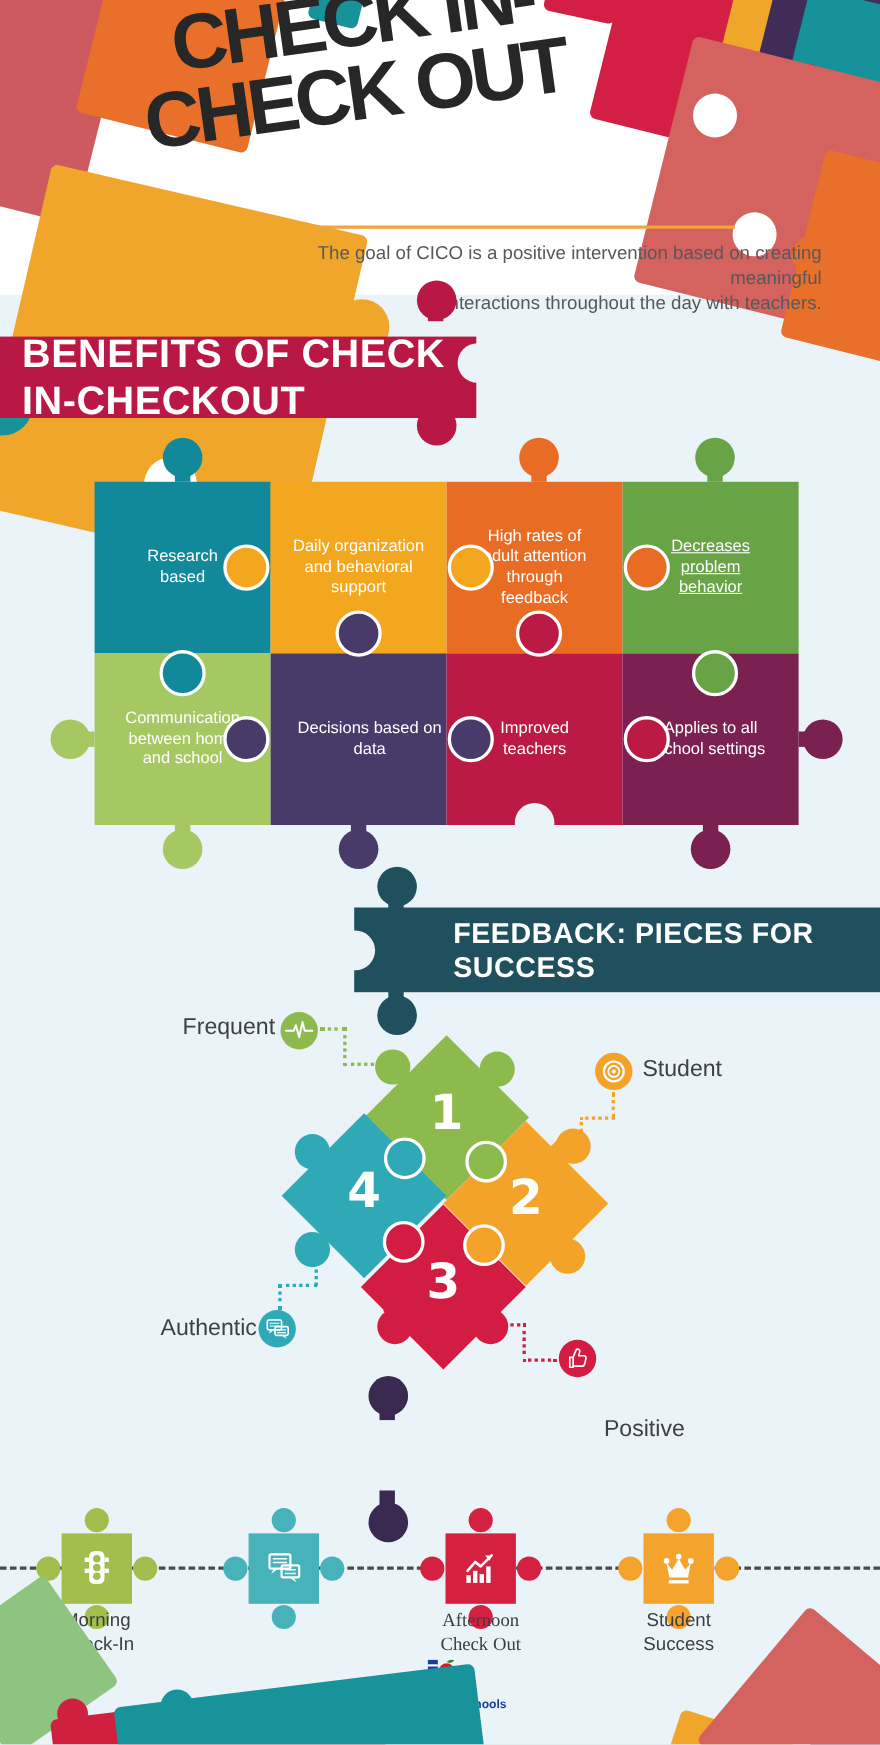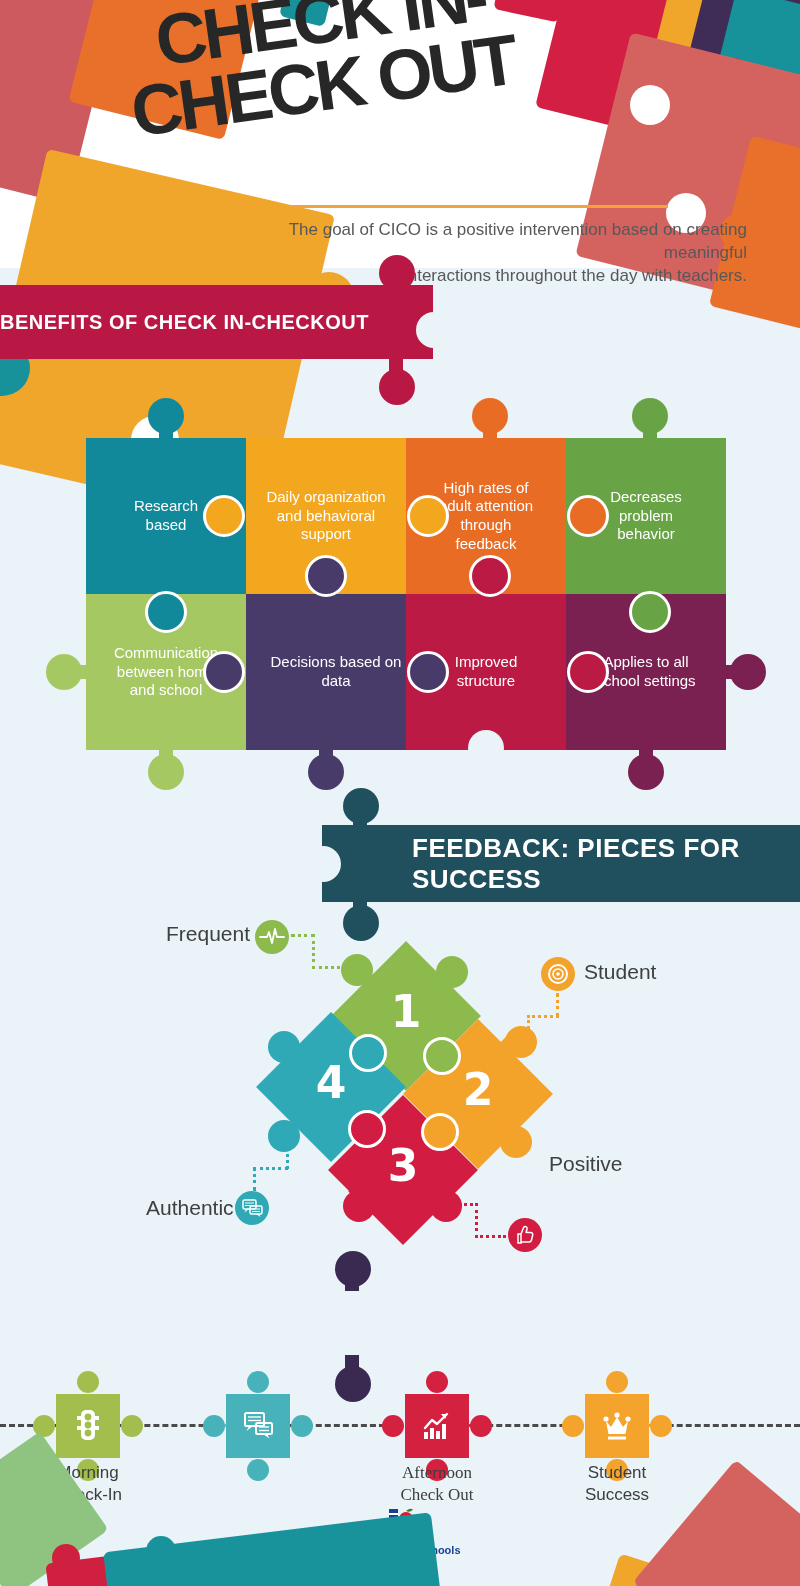--- a/index.html
+++ b/index.html
@@ -14,21 +14,21 @@
               transform-origin:left top;}
   .title-l1{padding-left:34px;}
   .subtitle{position:absolute;left:300px;top:163px;font-size:30px;color:#1a5b6b;}
   .subtitle-rule{position:absolute;left:290px;top:205px;width:378px;height:3px;background:#f2a33c;}
   .goal{position:absolute;right:53px;top:219px;width:545px;text-align:right;
         font-size:17px;color:#57585a;line-height:1.35;}
   .goal span{display:block;}
 
   .banner{position:absolute;height:74px;display:flex;align-items:center;color:#fff;
           font-weight:800;letter-spacing:0.5px;}
-  .banner-benefits{left:0;top:285px;width:433px;font-size:20px;box-sizing:border-box;}
+  .banner-benefits{left:0;top:306px;width:433px;font-size:36px;padding-left:20px;box-sizing:border-box;}
   .banner-feedback{left:322px;top:825px;width:478px;height:77px;font-size:26px;padding-left:90px;box-sizing:border-box;}
   .banner-typical{left:0;top:1288px;width:390px;height:75px;font-size:28px;padding-left:30px;box-sizing:border-box;}
 
   .piece{position:absolute;width:160px;height:156px;display:flex;align-items:center;justify-content:center;}
   .piece .ptext{color:#fff;font-size:15px;line-height:1.25;text-align:center;}
   .kb{position:absolute;width:36px;height:36px;border-radius:50%;}
   .kbb{position:absolute;width:36px;height:36px;border-radius:50%;border:3px solid #ffffff;}
   .kneck{position:absolute;width:14px;height:14px;}
 
   .dpiece{position:absolute;width:106px;height:106px;transform:rotate(45deg);}
@@ -108,30 +108,30 @@
   <div class="piece" style="left: 86px; top: 438px; background-color: rgb(18, 137, 154);">
     <span class="ptext" style="max-width:92px;">Research based</span>
     </div>
   <div class="piece" style="left: 246px; top: 438px; background-color: rgb(242, 167, 30);">
     <span class="ptext" style="max-width:132px;">Daily organization and behavioral support</span>
     </div>
   <div class="piece" style="left: 406px; top: 438px; background-color: rgb(233, 108, 36);">
     <span class="ptext" style="max-width:112px;">High rates of adult attention through feedback</span>
     </div>
   <div class="piece" style="left: 566px; top: 438px; background-color: rgb(104, 163, 70);">
-    <span class="ptext" style="max-width:92px;">Decreases problem behavior</span>
+    <span class="ptext" style="max-width:92px;text-decoration:underline;">Decreases problem behavior</span>
     </div>
   <div class="piece" style="left: 86px; top: 594px; background-color: rgb(166, 200, 98);">
     <span class="ptext" style="max-width:122px;">Communication between home and school</span>
     </div>
   <div class="piece" style="left: 246px; top: 594px; background-color: rgb(73, 59, 105);">
     <span class="ptext" style="max-width:132px;margin-left:20px;">Decisions based on data</span>
     </div>
   <div class="piece" style="left: 406px; top: 594px; background-color: rgb(187, 26, 68);">
-    <span class="ptext" style="max-width:84px;">Improved structure</span>
+    <span class="ptext" style="max-width:84px;">Improved teachers</span>
     </div>
   <div class="piece" style="left: 566px; top: 594px; background-color: rgb(123, 33, 81);">
     <span class="ptext" style="max-width:104px;">Applies to all school settings</span>
     </div>
 
   <div class="kb" style="left:148px;top:398px;background:#12899a;"></div>
   <div class="kneck" style="left:159px;top:424px;background:#12899a;"></div>
   <div class="kb" style="left:472px;top:398px;background:#e96c24;"></div>
   <div class="kneck" style="left:483px;top:424px;background:#e96c24;"></div>
   <div class="kb" style="left:632px;top:398px;background:#68a346;"></div>
@@ -232,21 +232,21 @@
         <line x1="14" y1="15" x2="22" y2="15" stroke="#ffffff" stroke-width="1"></line>
         <line x1="14" y1="17.5" x2="22" y2="17.5" stroke="#ffffff" stroke-width="1"></line>
         <line x1="7" y1="9" x2="16" y2="9" stroke="#ffffff" stroke-width="1"></line>
         <line x1="7" y1="11.5" x2="16" y2="11.5" stroke="#ffffff" stroke-width="1"></line>
       </svg>
   </div>
   <div class="dot-v" style="left:286px;top:1148px;height:21px;border-color:#2fa9b6;"></div>
   <div class="dot-h" style="left:253px;top:1167px;width:35px;border-color:#2fa9b6;"></div>
   <div class="dot-v" style="left:253px;top:1167px;height:24px;border-color:#2fa9b6;"></div>
 
-  <div class="callout-label" style="left:549px;top:1152px;">Positive</div>
+  <div class="callout-label" style="left:549px;top:1287px;">Positive</div>
   <div class="icon-circle" style="left: 508px; top: 1218px; background-color: rgb(210, 28, 65);">
     <svg width="28" height="28" viewBox="0 0 28 28">
         <path d="M7 13 h3 v9 h-3 z" fill="none" stroke="#ffffff" stroke-width="1.5"></path>
         <path d="M10 21 h8 a2.6 2.6 0 0 0 2.5-2 l1.2-5 a2 2 0 0 0-2-2.5 h-4.6 l1-3.8 a1.9 1.9 0 0 0-3.5-1.3 L10 13" fill="none" stroke="#ffffff" stroke-width="1.5" stroke-linejoin="round"></path>
       </svg>
   </div>
   <div class="dot-h" style="left:459px;top:1203px;width:19px;border-color:#d21c41;"></div>
   <div class="dot-v" style="left:475px;top:1203px;height:35px;border-color:#d21c41;"></div>
   <div class="dot-h" style="left:475px;top:1235px;width:31px;border-color:#d21c41;"></div>
 

